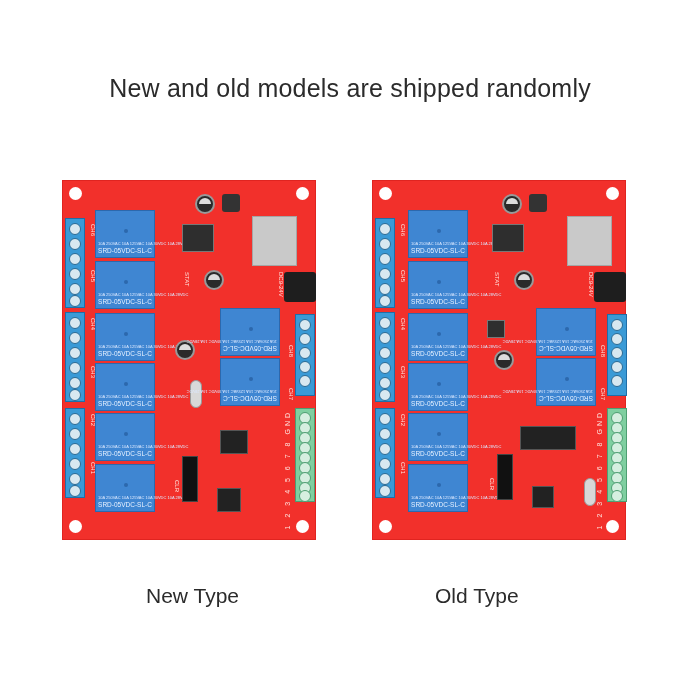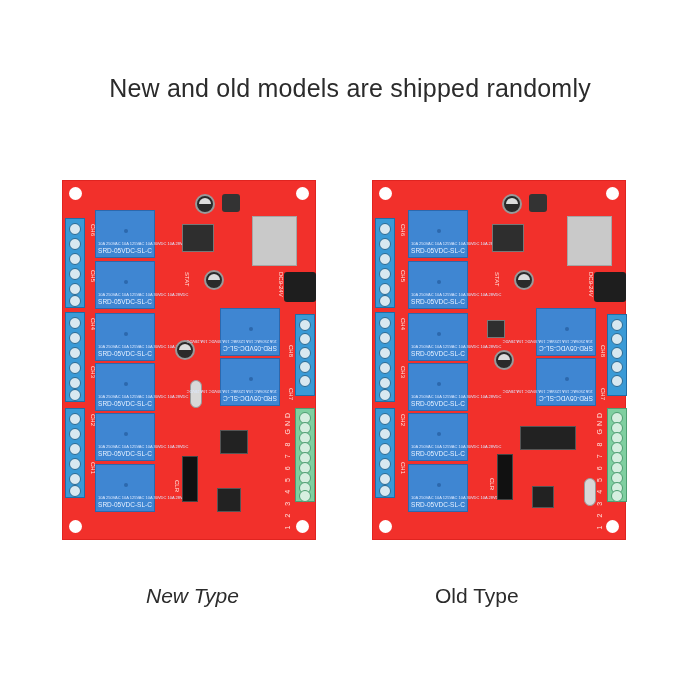--- a/index.html
+++ b/index.html
@@ -280,14 +280,14 @@
     <span>1</span> <span>2</span> <span>3</span> <span>4</span> <span>5</span> <span>6</span> <span>7</span> <span>8</span> <span>GND</span>
   </div>
 
   <div class="chip" style="left:148px; top:246px; width:56px; height:24px;"></div>
   <div class="header" style="left:125px; top:274px;"></div>
   <div class="silk v" style="left:123px; top:298px;">CLR</div>
   <div class="chip" style="left:160px; top:306px; width:22px; height:22px;"></div>
   <div class="crystal" style="left:212px; top:298px;"></div>
 </div>
 
-<div class="caption" style="left:146px;font-style:italic;">New Type</div>
+<div class="caption" style="left:146px;">New Type</div>
 <div class="caption" style="left:435px;">Old Type</div>
 
 </body></html>

